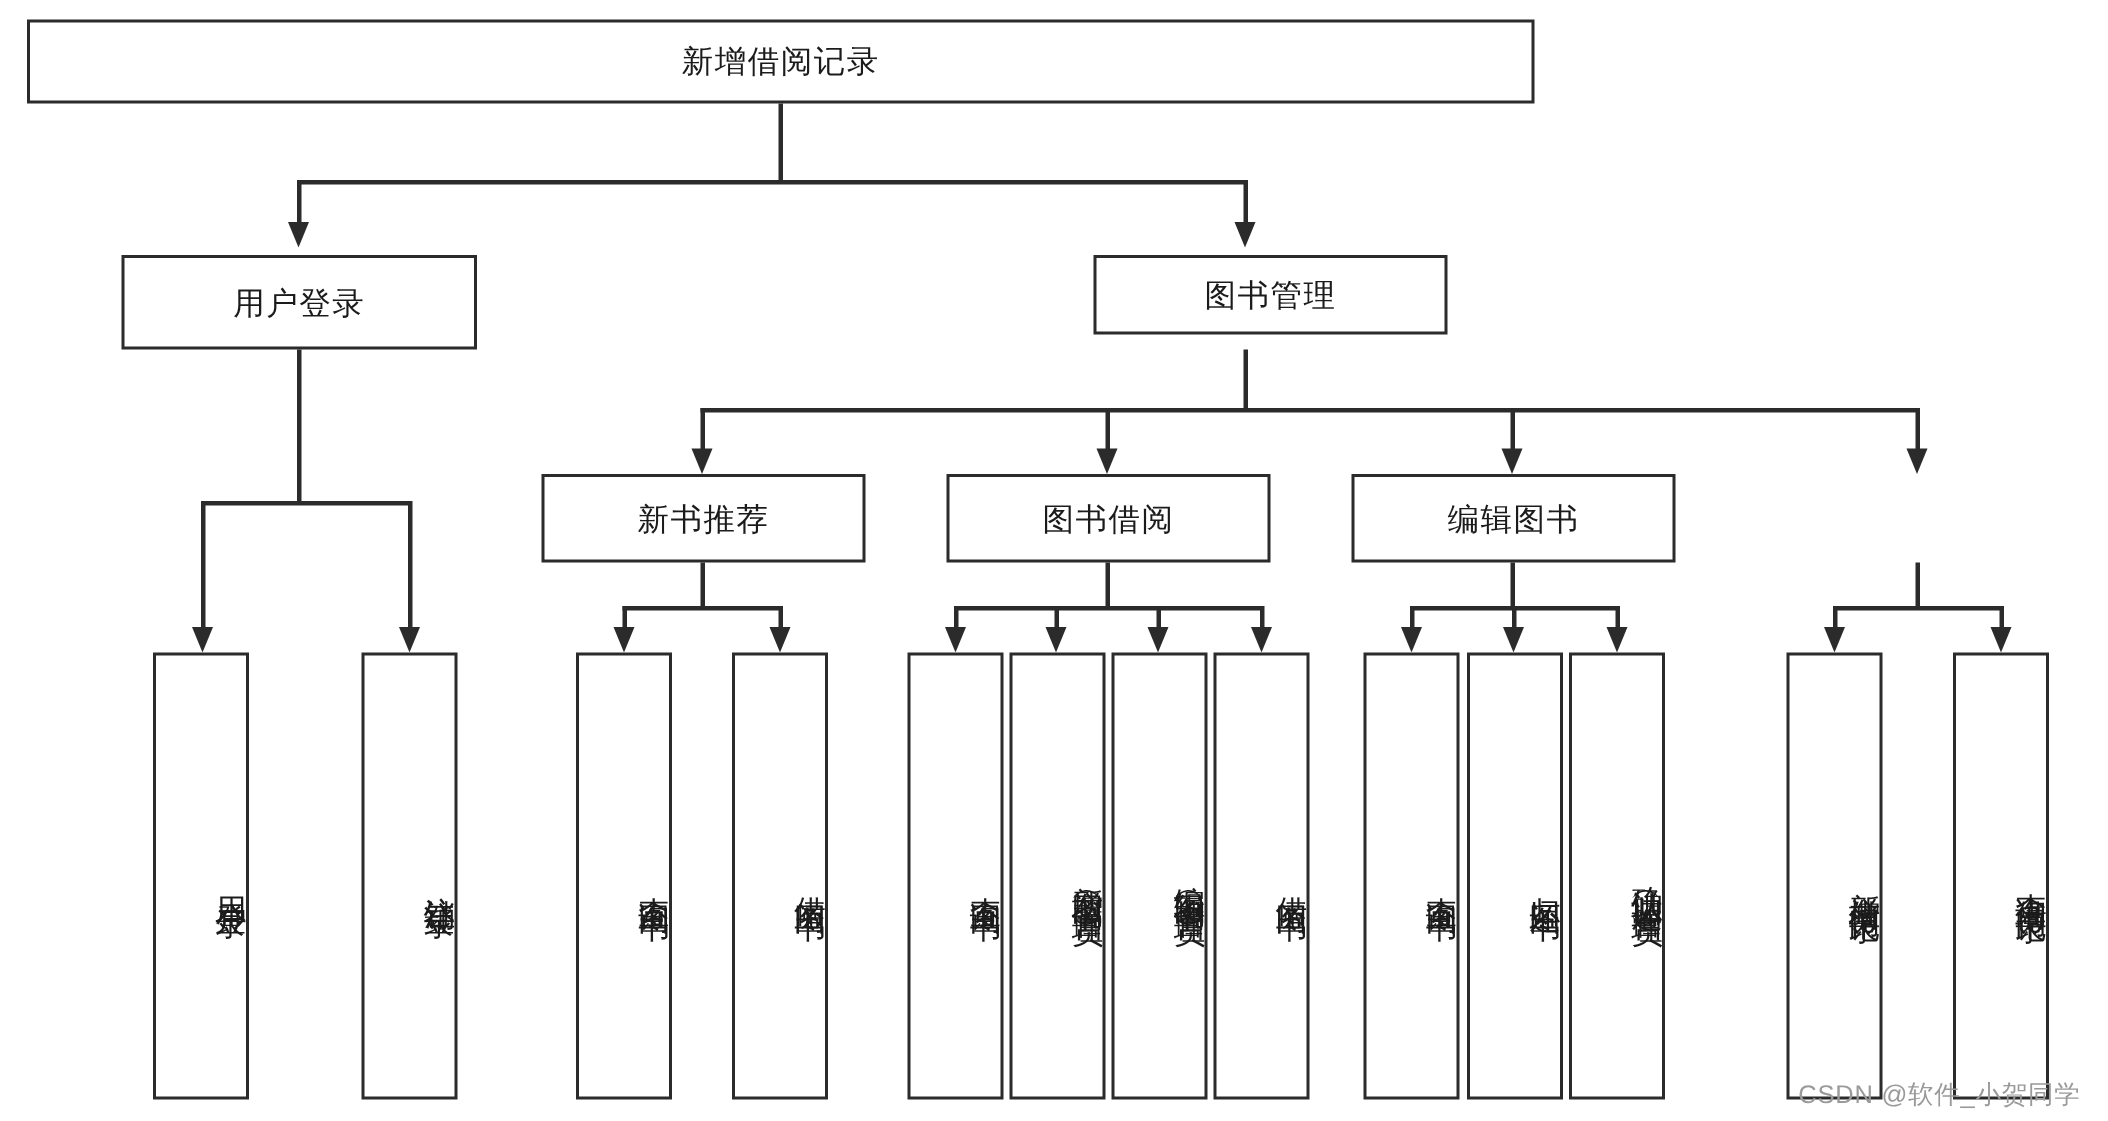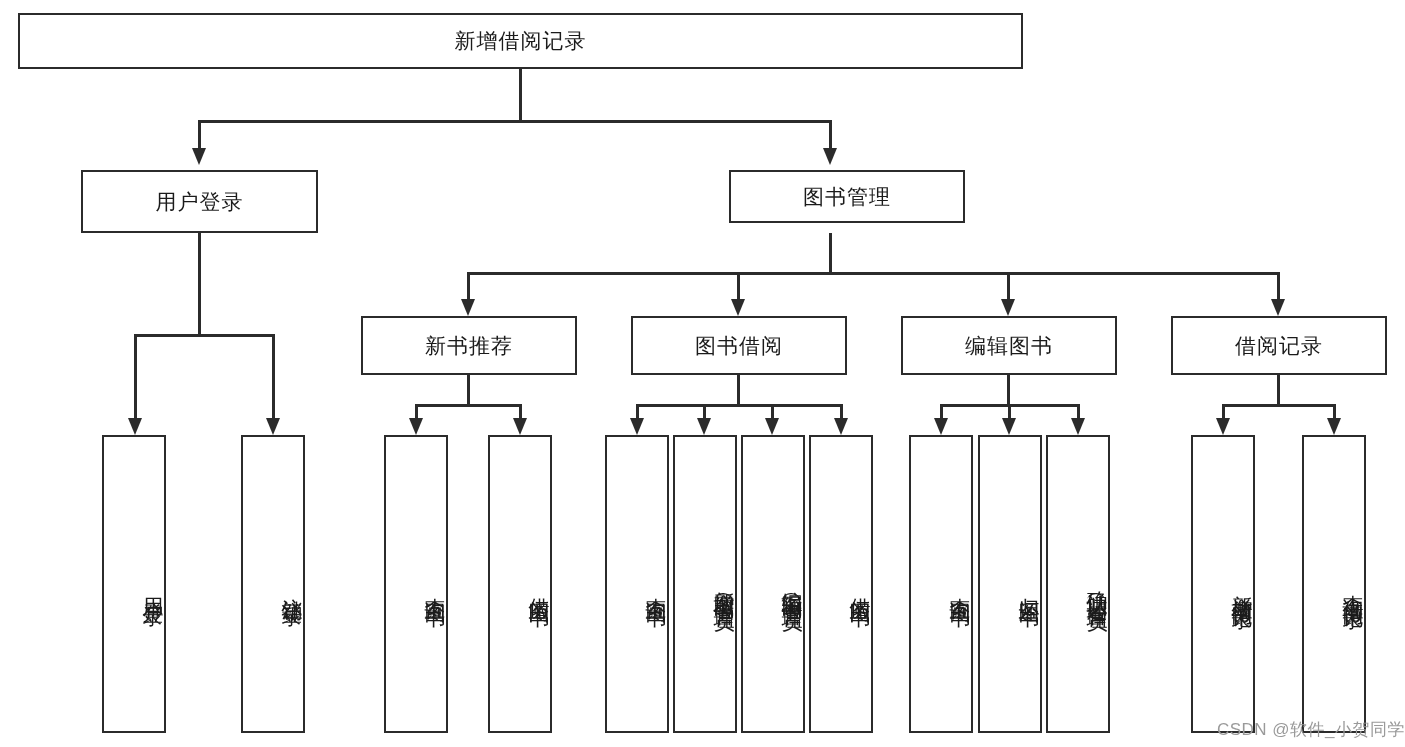--- a/index.html
+++ b/index.html
@@ -54,21 +54,21 @@
   .arrow {
     position: absolute;
     width: 0;
     height: 0;
     border-left: 7px solid transparent;
     border-right: 7px solid transparent;
     border-top: 17px solid #2b2b2b;
   }
   #watermark {
     position: absolute;
-    right: 0;
+    right: 18px;
     bottom: 6px;
     font-size: 17px;
     color: #9a9a9a;
     letter-spacing: 0.5px;
     white-space: nowrap;
     margin-top: 20px;
   }
 </style>
 </head>
 <body>
@@ -114,23 +114,20 @@
 
   <div class="node horiz" style="left:361px; top:316px; width:216px; height:59px;">
     <span class="node-label">新书推荐</span>
   </div>
   <div class="node horiz" style="left:631px; top:316px; width:216px; height:59px;">
     <span class="node-label">图书借阅</span>
   </div>
   <div class="node horiz" style="left:901px; top:316px; width:216px; height:59px;">
     <span class="node-label">编辑图书</span>
   </div>
-  <div class="node horiz" style="left:1171px; top:316px; width:216px; height:59px;">
-    <span class="node-label">借阅记录</span>
-  </div>
 
   <div class="conn v" style="left:467px; top:375px; width:2.5px; height:31px;"></div>
   <div class="conn h" style="left:415px; top:404px; width:106px; height:2.5px;"></div>
   <div class="conn v" style="left:415px; top:404px; width:2.5px; height:14px;"></div>
   <div class="conn v" style="left:519px; top:404px; width:2.5px; height:14px;"></div>
   <div class="arrow" style="left:409px; top:418px;"></div>
   <div class="arrow" style="left:513px; top:418px;"></div>
 
   <div class="conn v" style="left:737px; top:375px; width:2.5px; height:31px;"></div>
   <div class="conn h" style="left:636px; top:404px; width:206px; height:2.5px;"></div>

